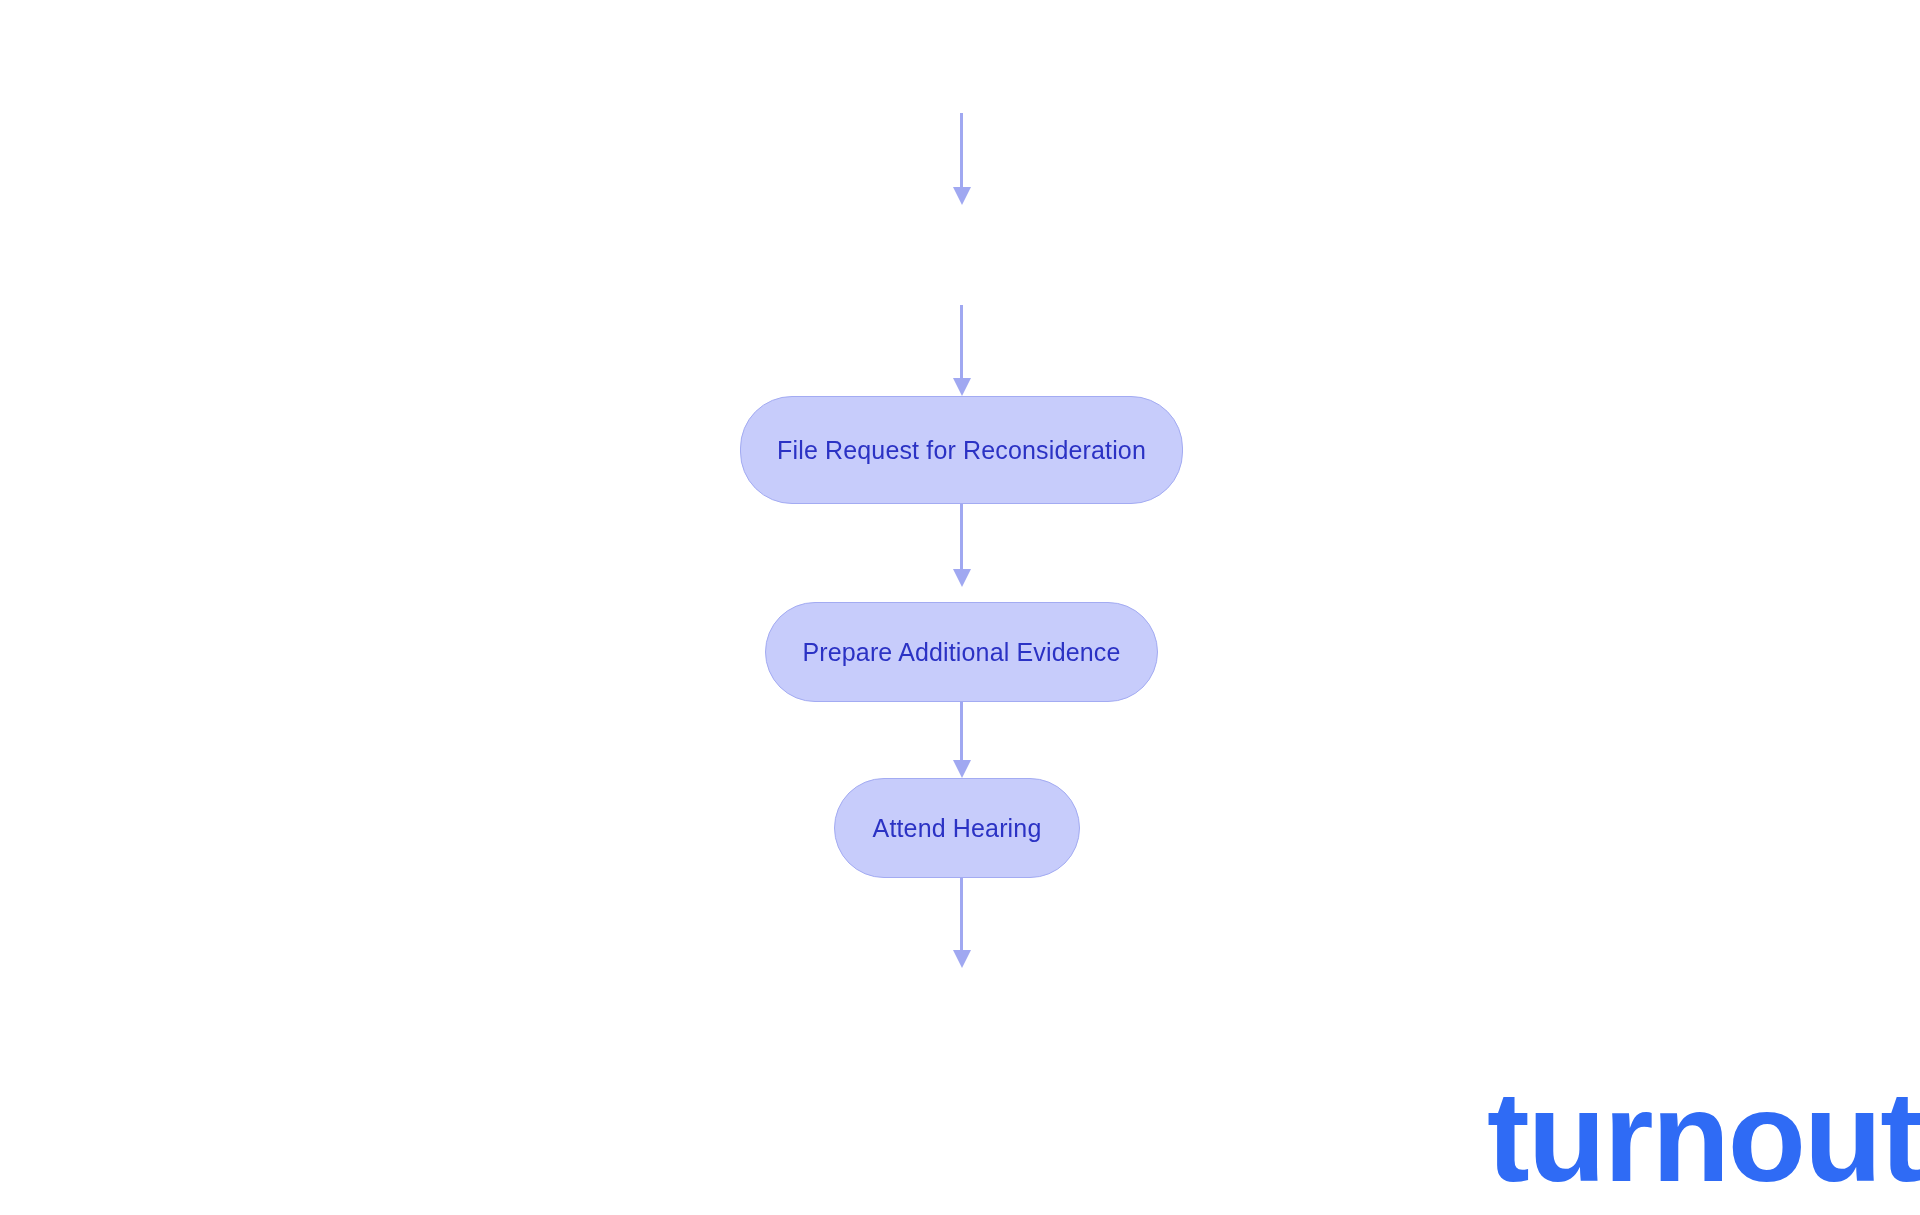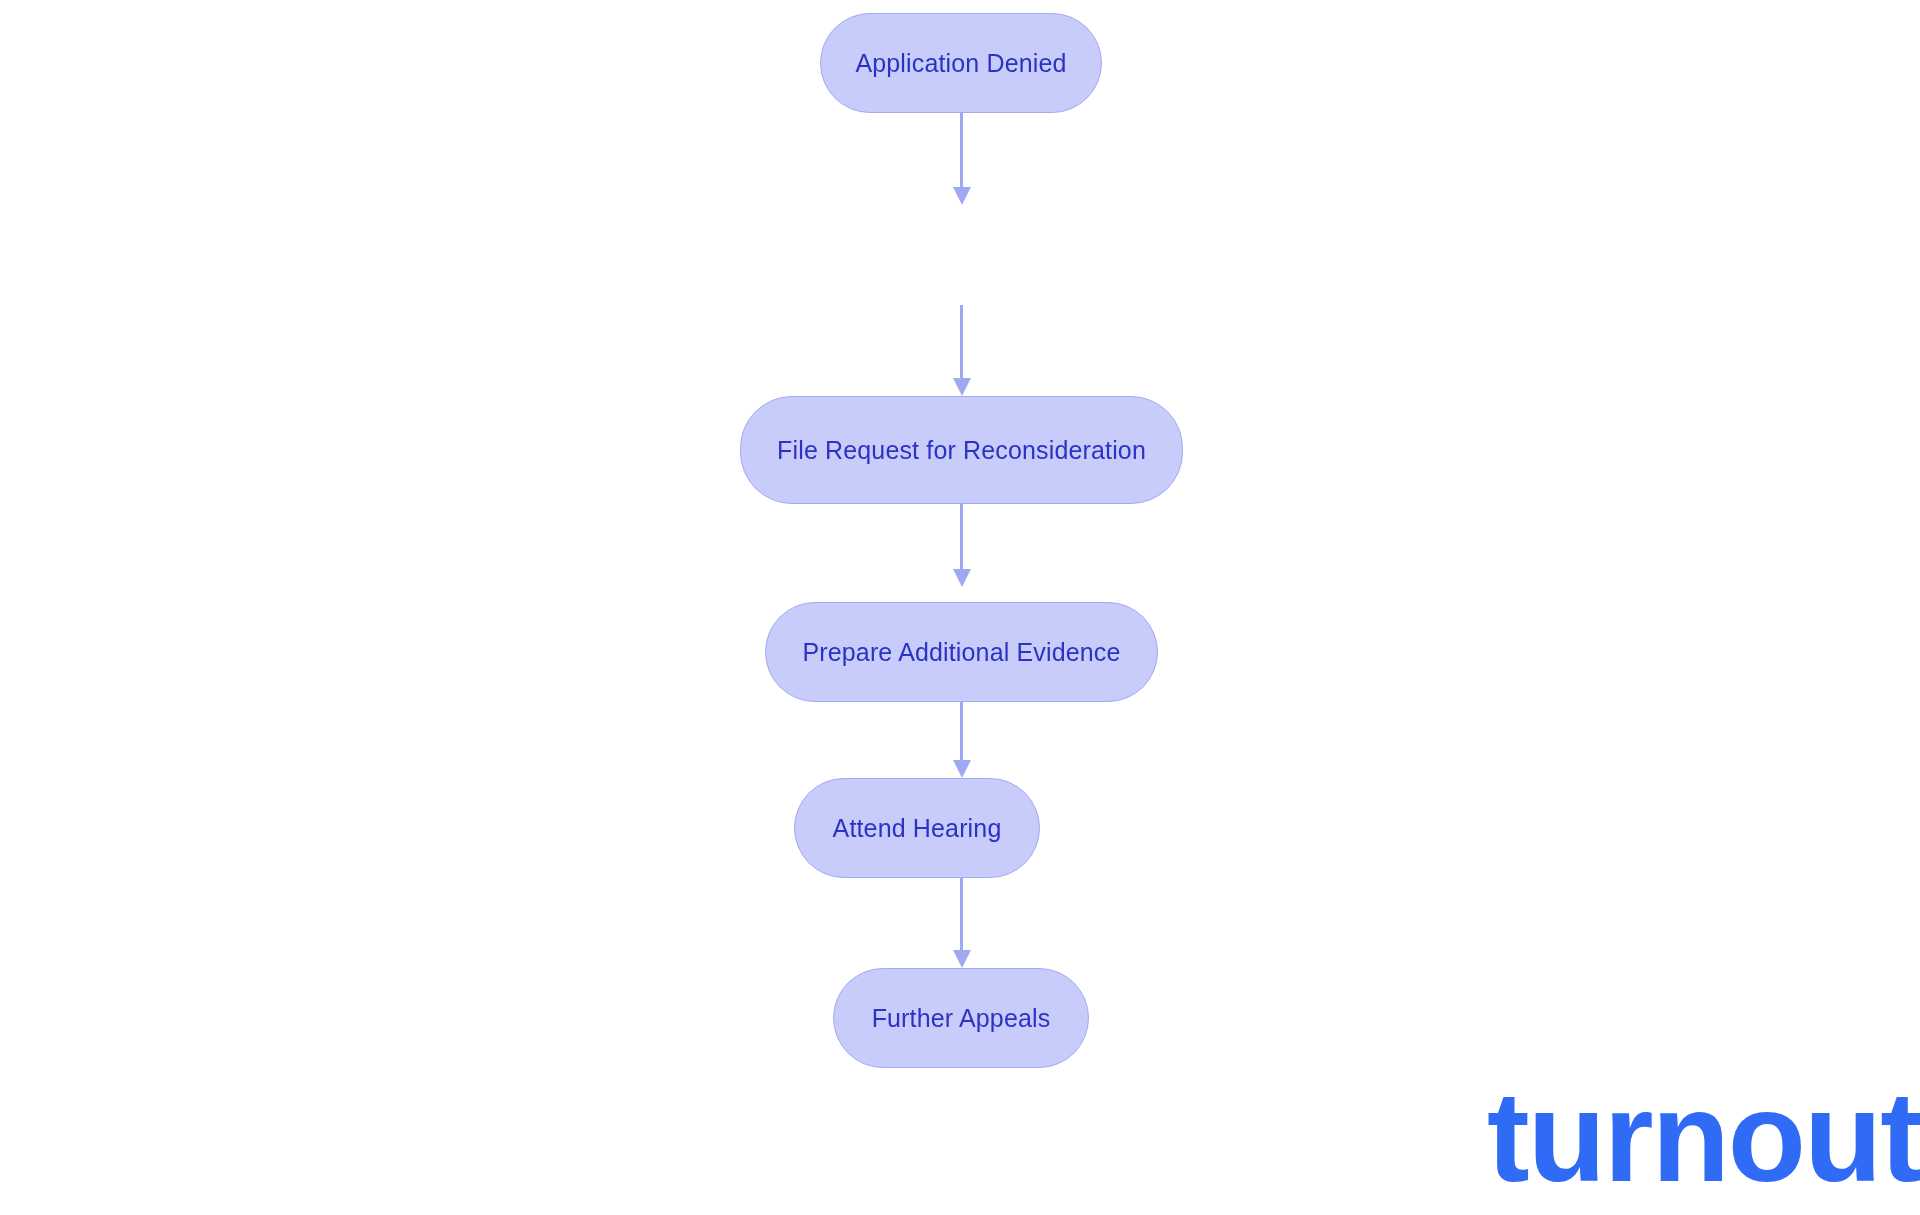--- a/index.html
+++ b/index.html
@@ -103,36 +103,30 @@
   <div class="flow-connector" style="left:960px; top:687px; height:91px;">
     <div class="conn-line" style="height:73px;"></div>
     <div class="conn-head" style="top:73px;"></div>
   </div>
 
   <div class="flow-connector" style="left:960px; top:878px; height:90px;">
     <div class="conn-line" style="height:72px;"></div>
     <div class="conn-head" style="top:72px;"></div>
   </div>
 
-  <div class="flow-node" style="left:820px; top:13px; width:282px; height:100px;">
-    <span>Application Denied</span>
-  </div>
 
 
   <div class="flow-node" style="left:740px; top:396px; width:443px; height:108px;">
     <span>File Request for Reconsideration</span>
   </div>
 
   <div class="flow-node" style="left:765px; top:587px; width:393px; height:100px;margin-top:15px;">
     <span>Prepare Additional Evidence</span>
   </div>
 
-  <div class="flow-node" style="left:794px; top:778px; width:246px; height:100px;">
+  <div class="flow-node" style="left:834px; top:778px; width:246px; height:100px;">
     <span>Attend Hearing</span>
   </div>
 
-  <div class="flow-node" style="left:833px; top:968px; width:256px; height:100px;">
-    <span>Further Appeals</span>
-  </div>
 
 </div>
 
 <div id="brand-logo">turnout</div>
 
 </body></html>

